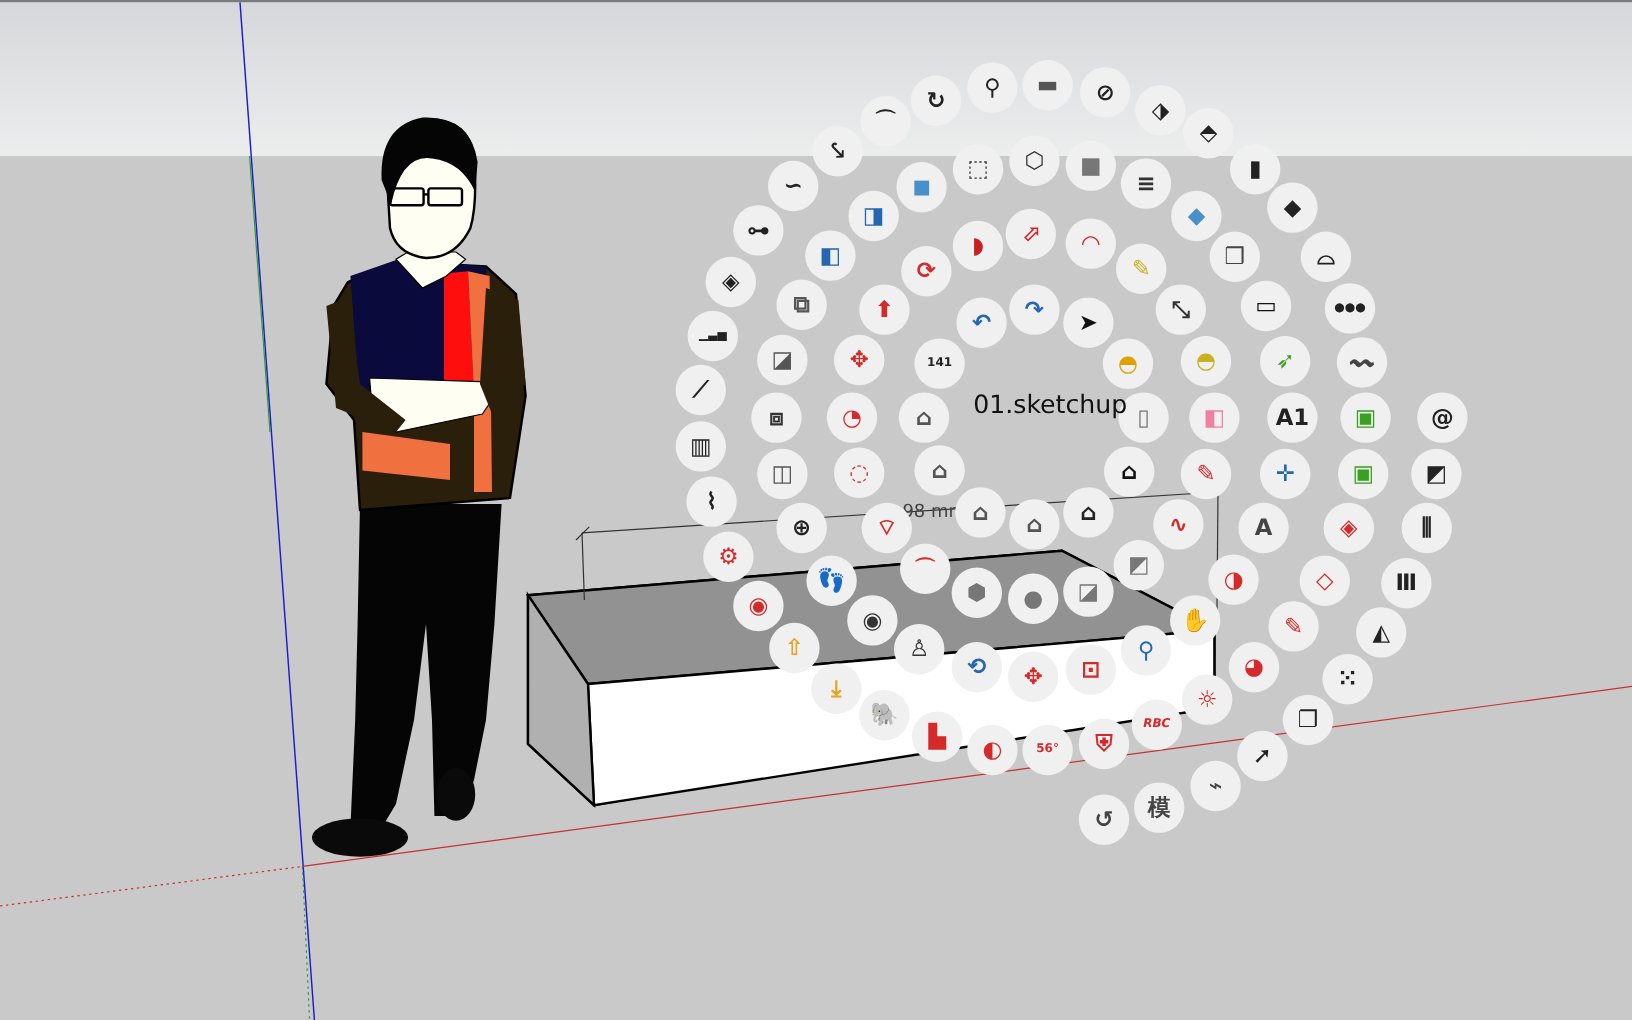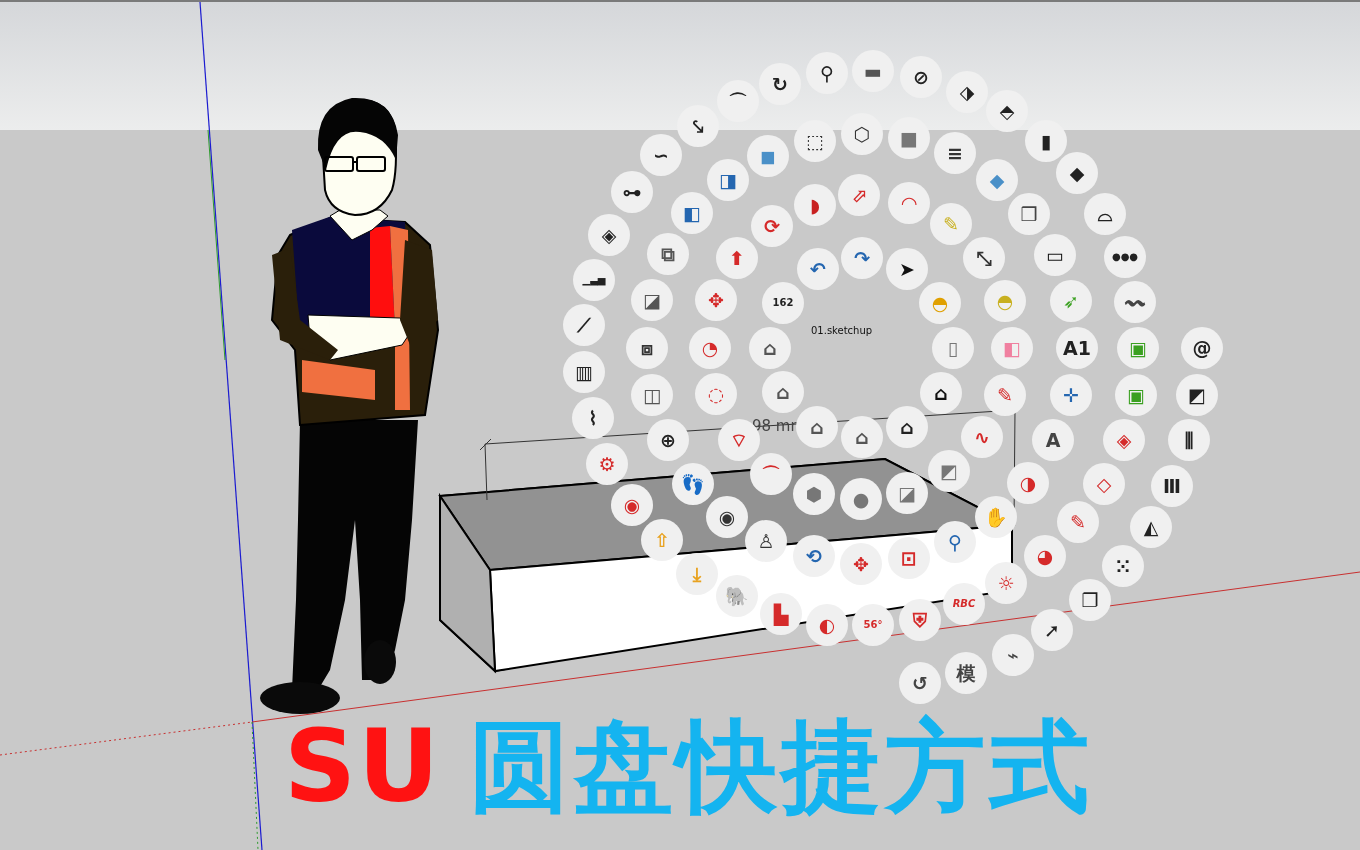--- a/index.html
+++ b/index.html
@@ -2,21 +2,21 @@
 <html><head>
 <meta charset="utf-8">
 <style>
   html, body { margin:0; padding:0; }
   body { width:1360px; height:850px; overflow:hidden; position:relative; background:#c9c9c9; font-family:"DejaVu Sans", sans-serif; }
   .viewport { position:absolute; left:0; top:0; width:1360px; height:850px; overflow:hidden; }
   .topbar { position:absolute; left:0; top:0; width:1360px; height:2px; background:#7a7a7a; }
   .sky { position:absolute; left:0; top:2px; width:1360px; height:128px; background:linear-gradient(#d5d7da,#eceded); }
   .ground { position:absolute; left:0; top:130px; width:1360px; height:720px; background:#c9c9c9; }
   svg.scene { position:absolute; left:0; top:0; }
-  .center-label { position:absolute; left:811px; top:325px; font-size:10px; color:#111; white-space:nowrap; }
+  .center-label { position:absolute; left:811px; top:325px; font-size:21px; color:#111; white-space:nowrap; }
   .dim-label { position:absolute; left:752px; top:417px; font-size:15px; color:#444; white-space:nowrap; }
   .icon-btn { position:absolute; width:42px; height:42px; margin-left:-21px; margin-top:-21px; border-radius:50%; background:#f0f0f0; display:flex; align-items:center; justify-content:center; cursor:pointer; }
   .icon-btn .glyph { font-size:19px; line-height:1; font-family:"DejaVu Sans", sans-serif; font-weight:bold; }
   .icon-btn .glyph.small { font-size:10px; }
   .title { position:absolute; left:284px; top:712px; white-space:nowrap; font-family:"DejaVu Sans", sans-serif; font-size:100px; line-height:110px; }
   .title .su { color:#ff1212; font-weight:bold; letter-spacing:2px; }
   .title .cn { color:#14b4f0; font-weight:bold; margin-left:28px; letter-spacing:4px; }
 </style>
 </head>
 <body>
@@ -363,21 +363,21 @@
       <div class="icon-btn" style="left: 909px; top: 203px;">
         <span class="glyph" style="color: rgb(213, 42, 42);">◠</span>
       </div>
       <div class="icon-btn" style="left: 862px; top: 258px;">
         <span class="glyph" style="color: rgb(36, 102, 176);">↷</span>
       </div>
       <div class="icon-btn" style="left: 818px; top: 269px;">
         <span class="glyph" style="color: rgb(36, 102, 176);">↶</span>
       </div>
       <div class="icon-btn" style="left: 783px; top: 303px;">
-        <span class="glyph small" style="color: rgb(34, 34, 34);">162</span>
+        <span class="glyph small" style="color: rgb(34, 34, 34);">141</span>
       </div>
       <div class="icon-btn" style="left: 770px; top: 348px;">
         <span class="glyph" style="color: rgb(85, 85, 85);">⌂</span>
       </div>
       <div class="icon-btn" style="left: 783px; top: 392px;">
         <span class="glyph" style="color: rgb(85, 85, 85);">⌂</span>
       </div>
       <div class="icon-btn" style="left: 817px; top: 427px;">
         <span class="glyph" style="color: rgb(85, 85, 85);">⌂</span>
       </div>
@@ -396,16 +396,13 @@
       <div class="icon-btn" style="left: 940px; top: 303px;">
         <span class="glyph" style="color: rgb(224, 160, 0);">◓</span>
       </div>
       <div class="icon-btn" style="left: 907px; top: 269px;">
         <span class="glyph" style="color: rgb(17, 17, 17);">➤</span>
       </div>
     </div>
 
   <div class="center-label">01.sketchup</div>
 
-  <div class="title">
-    <span class="su">SU</span><span class="cn">圆盘快捷方式</span>
-  </div>
 </div>
 
 </body></html>

